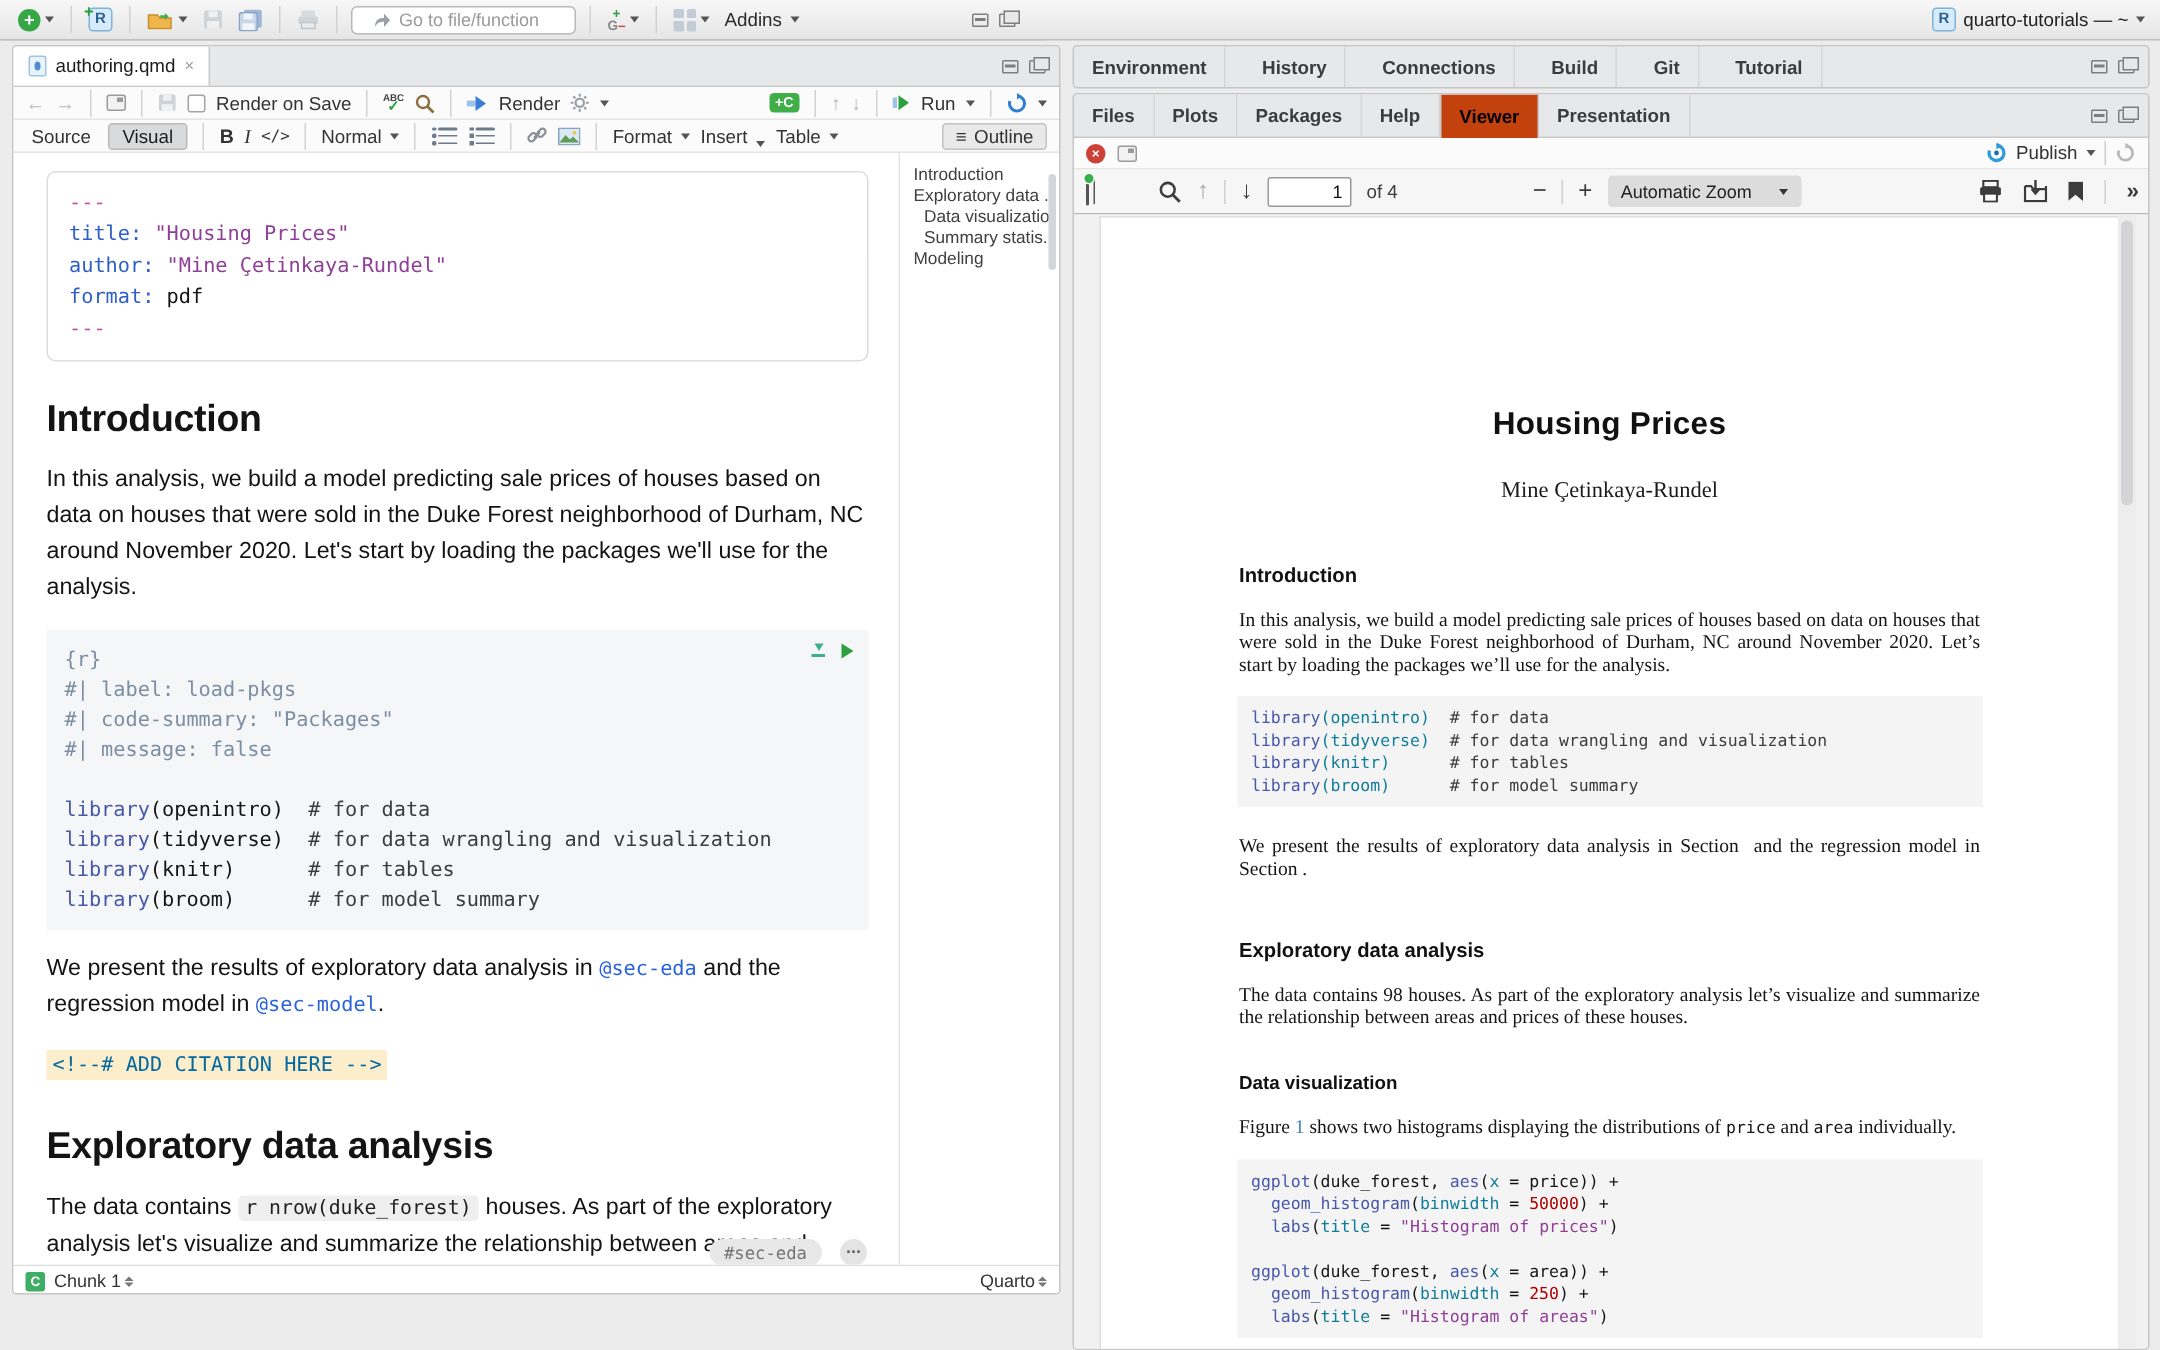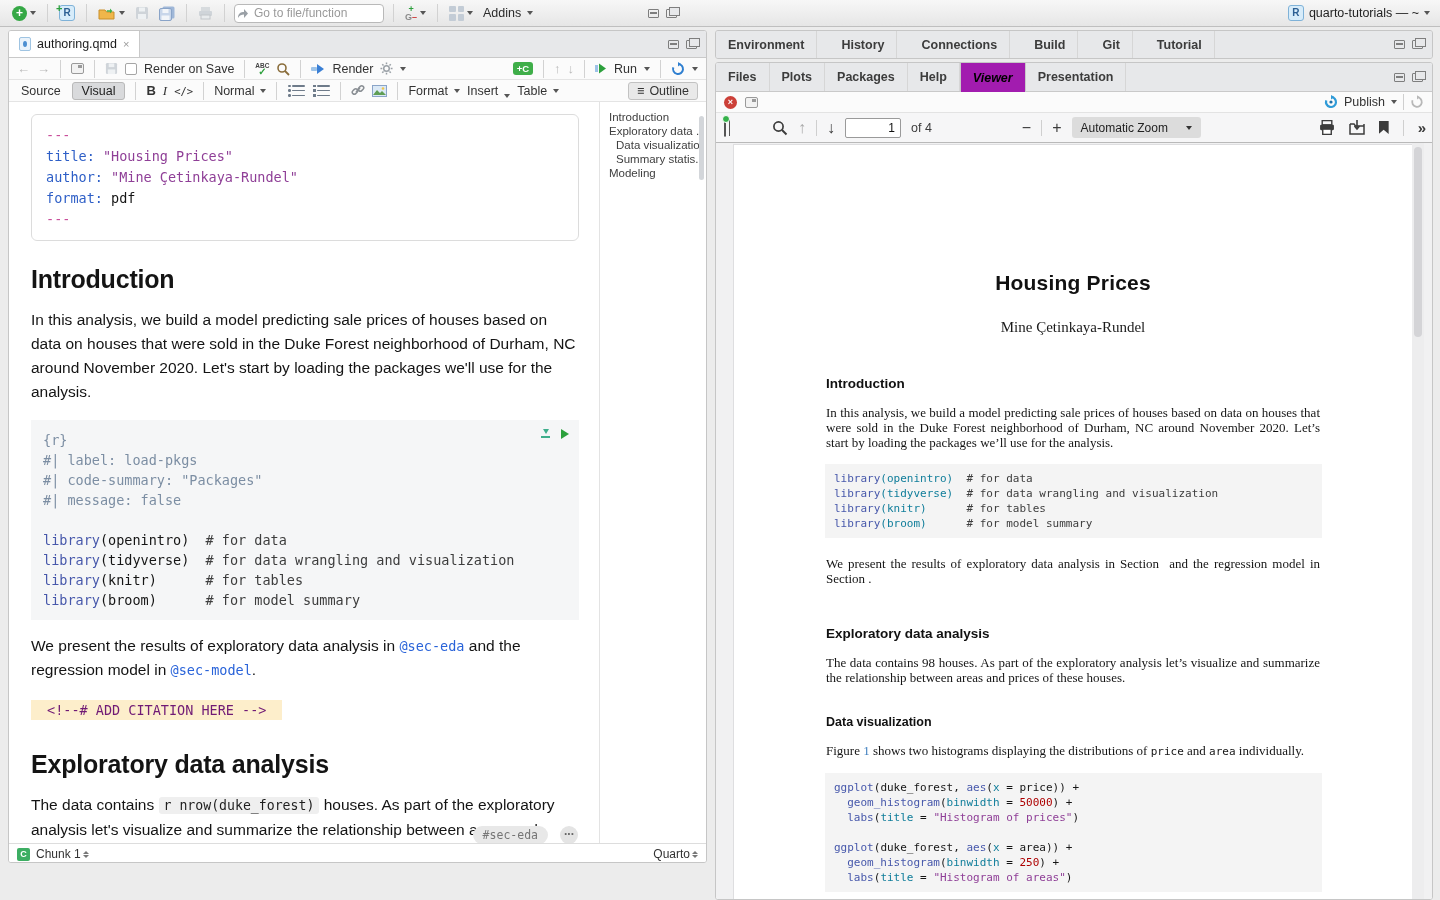--- a/index.html
+++ b/index.html
@@ -9,33 +9,33 @@
   
   .app-toolbar { position:absolute; left:0; top:0; width:1440px; height:27px;
     background:linear-gradient(#f7f7f7,#e6e6e6); border-bottom:1px solid #bfbfbf;
     display:flex; align-items:center; padding:0 10px; gap:6px; }
   .tb-sep { width:1px; height:18px; background:#d2d2d2; margin:0 3px; }
   .caret { width:0; height:0; border-left:3.5px solid transparent; border-right:3.5px solid transparent; border-top:4px solid #555; display:inline-block; }
   .icon-btn { display:flex; align-items:center; gap:3px; padding:1px 2px; border-radius:3px; }
   .newdoc { width:15px; height:15px; border-radius:50%; background:#35a845; color:#fff; font-weight:bold; font-size:12px; line-height:14px; text-align:center; }
   .cube { width:16px; height:16px; background:#d7ecfa; border:1px solid #7fb2d8; border-radius:3px; color:#2c5f93; font-size:10px; font-weight:bold; text-align:center; line-height:14px; position:relative; }
   .cube .plus { position:absolute; left:-4px; top:-5px; color:#2ca03c; font-size:11px; font-weight:bold; }
-  .goto-box { display:flex; align-items:center; gap:5px; width:150px; height:19px; background:#fff; border:1px solid #b9b9b9; border-radius:4px; padding:0 2px; }
+  .goto-box { display:flex; align-items:center; gap:5px; width:150px; height:19px; background:#fff; border:1px solid #b9b9b9; border-radius:4px; padding:0 14px; }
   .goto-box span.ph { color:#9a9a9a; font-size:12px; }
   .grid-icon { width:15px; height:15px; display:grid; grid-template-columns:1fr 1fr; grid-template-rows:1fr 1fr; gap:2px; }
   .grid-icon i { background:#c3ccd6; border-radius:1px; }
   .git-icon { font-size:9px; line-height:8px; color:#8a8a8a; text-align:center; font-weight:bold; }
   .git-icon .gp { color:#2ca03c; } .git-icon .gm { color:#cc3b3b; }
   .proj { margin-left:auto; display:flex; align-items:center; gap:5px; font-size:12.5px; color:#222; }
 
   
   .pane { position:absolute; background:#fff; border:1px solid #c6c6c6; border-radius:3px; overflow:hidden; }
   .tabbar { display:flex; align-items:stretch; background:#e7e8ea; border-bottom:1px solid #c9c9c9; height:27px; }
   .tab { display:flex; align-items:center; padding:0 12px; font-size:12.5px; font-weight:600; color:#3c3c3c; border-right:1px solid #d6d6d6; }
-  .tab.active { background:#a21caf; border-right:1px solid #c9c9c9; border-left:1px solid #c9c9c9; margin-bottom:-1px; color:#000;font-style:italic; }
+  .tab.active { background:#c2410c; border-right:1px solid #c9c9c9; border-left:1px solid #c9c9c9; margin-bottom:-1px; color:#000; }
   .winbtns { margin-left:auto; display:flex; align-items:center; gap:7px; padding-right:9px; }
   .wb { width:11px; height:9px; border:1px solid #7e7e7e; border-radius:1px; position:relative; }
   .wb.min::after { content:""; position:absolute; left:1px; right:1px; top:2px; height:2px; background:#7e7e7e; }
   .wb.stack::before { content:""; position:absolute; left:2px; top:-3px; width:9px; height:7px; border:1px solid #7e7e7e; background:#e7e8ea; }
 
   
   #editor-pane { left:8px; top:30px; width:699px; height:833px; }
   .etab { background:#fff; border-right:1px solid #c9c9c9; display:flex; align-items:center; gap:6px; padding:0 10px; font-size:12.5px; color:#1c1c1c; }
   .qmd-icon { width:12px; height:14px; background:#eaf3fb; border:1px solid #9fc4e2; border-radius:2px; position:relative; }
   .qmd-icon::after{ content:""; position:absolute; inset:3px; border-radius:50%; background:#4d8fd1; }
@@ -67,21 +67,21 @@
   h1.e-h1 { font-size:25px; font-weight:700; color:#141414; margin-top:24px; letter-spacing:-0.2px; }
   .e-p { width:548px; font-size:15.5px; line-height:24px; color:#141414; margin-top:14px; }
   .chunk { position:relative; width:548px; background:#f5f6f7; margin-top:16px; padding:10px 12px; font-size:13.5px; line-height:20px; }
   .chunk-icons { position:absolute; right:10px; top:9px; display:flex; gap:10px; align-items:center; }
   .play { width:0; height:0; border-top:5px solid transparent; border-bottom:5px solid transparent; border-left:8px solid #2ca03c; }
   .runabove { width:10px; height:10px; position:relative; }
   .runabove::before { content:""; position:absolute; left:2px; top:0; width:0; height:0; border-left:3px solid transparent; border-right:3px solid transparent; border-top:5px solid #3fae8c; }
   .runabove::after { content:""; position:absolute; left:0; bottom:1px; width:9px; height:2px; background:#3fae8c; }
   .rk-ref { font-family:"DejaVu Sans Mono",monospace; color:#2963d9; font-size:13.5px;text-align:center; }
   .rk-icode { font-family:"DejaVu Sans Mono",monospace; background:#efefef; border-radius:3px; padding:1px 5px; font-size:13.2px; color:#1f1f1f; }
-  .html-comment { display:inline-block; margin-top:18px; font-family:"DejaVu Sans Mono",monospace; font-size:13.5px; background:#fdeecb; color:#701a75; padding:2px 16px; }
+  .html-comment { display:inline-block; margin-top:18px; font-family:"DejaVu Sans Mono",monospace; font-size:13.5px; background:#fdeecb; color:#0369a1; padding:2px 4px; }
   .sec-badges { position:absolute; left:0; right:128px; top:724px; display:flex; justify-content:flex-end; gap:12px; align-items:center;padding-left:15px; }
   .badge-pill { background:#e8e8e8; color:#757575; border-radius:10px; font-size:11.5px; padding:2px 10px; font-family:"DejaVu Sans Mono",monospace;}
   .dots-btn { background:#e4e4e4; color:#666; border-radius:50%; width:18px; height:18px; text-align:center; line-height:10px; font-size:12px; font-weight:bold; }
   .outline-col { position:absolute; right:0; top:0; width:107px; height:741px; border-left:1px solid #e3e3e3; padding:8px 2px 0 9px; background:#fff; }
   .outline-item { font-size:11.5px; color:#404040; line-height:14px; white-space:nowrap; overflow:hidden; }
   .outline-item.ind { padding-left:7px; }
   .escroll { position:absolute; right:2px; top:14px; width:5px; height:64px; background:#d3d6da; border-radius:3px; }
   .statusbar { height:21px; border-top:1px solid #ddd; background:#fff; display:flex; align-items:center; padding:0 8px; font-size:12px; color:#333; gap:6px; }
   .cbadge { width:13px; height:13px; background:#3dae63; color:#fff; border-radius:2px; font-size:9px; font-weight:bold; text-align:center; line-height:13px; }
   .updown { display:inline-flex; flex-direction:column; gap:1px; margin-left:2px; }

